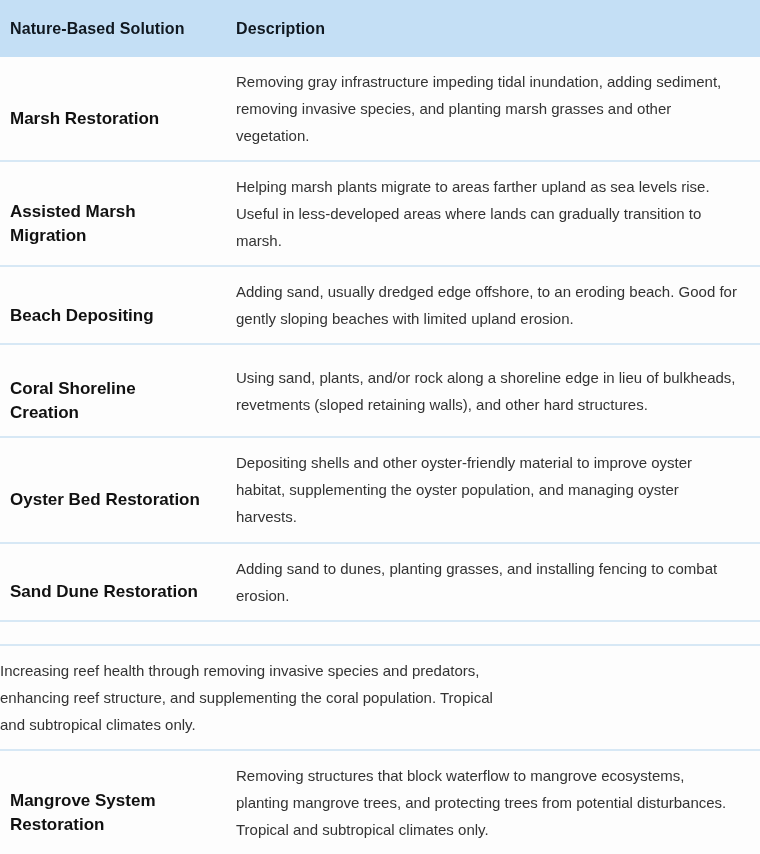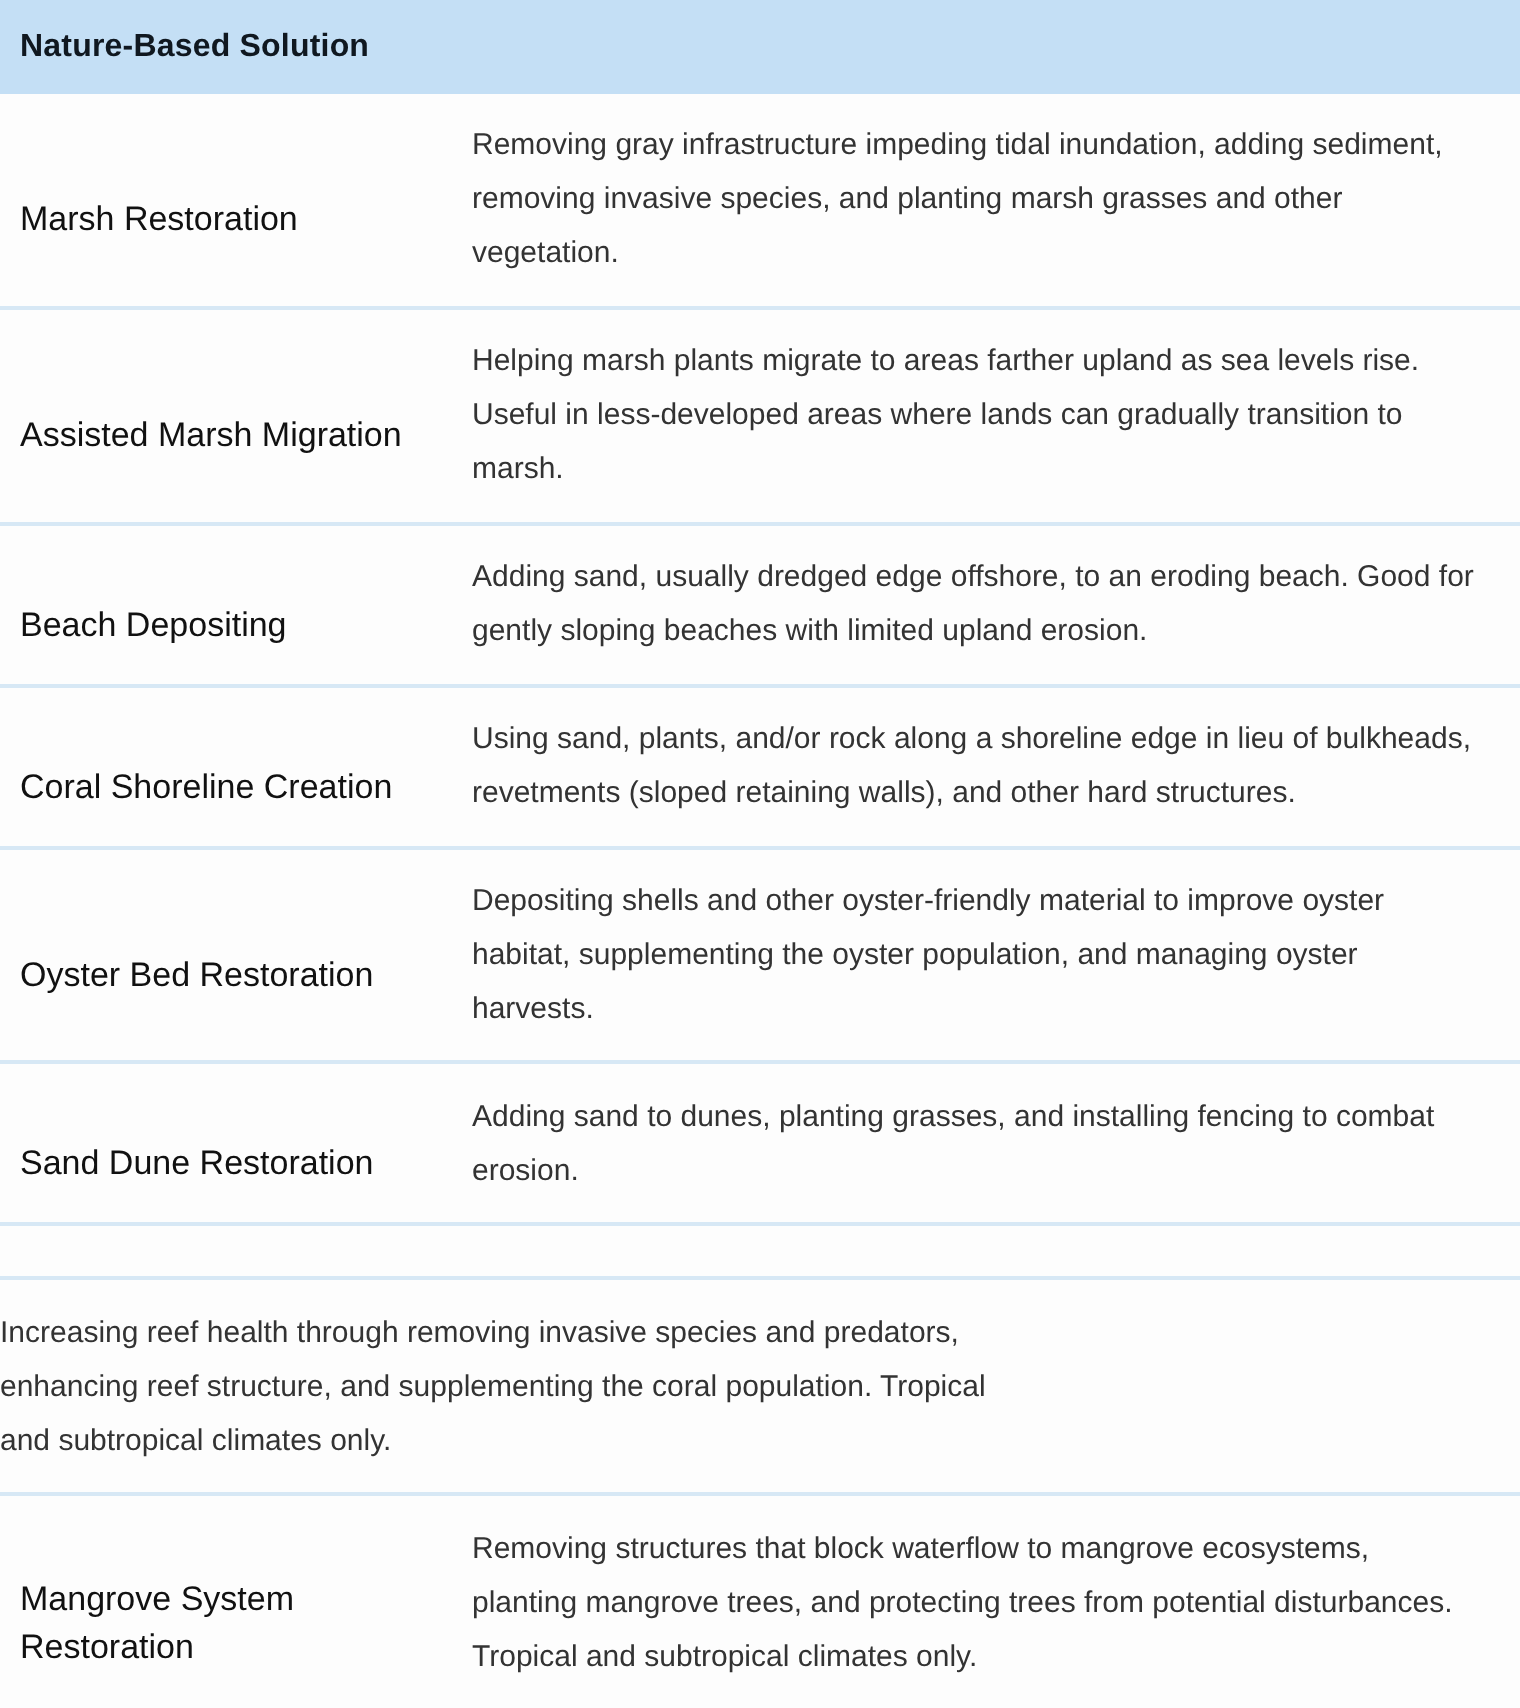--- a/index.html
+++ b/index.html
@@ -21,21 +21,21 @@
   .table{
     width:760px;
     min-height:854px;
     display:flex;
     flex-direction:column;
     background:var(--row_bg);
   }
   .header-row{
     display:flex;
     background:var(--header_bg);
-    height:47px;
+    height:57px;
     align-items:center;
     flex:0 0 auto;
   }
   .header-cell{
     font-weight:bold;
     font-size:16px;
     color:var(--header_text);
     letter-spacing:.1px;
   }
   .col1{
@@ -50,40 +50,41 @@
   .row{
     display:flex;
     align-items:center;
     border-bottom:2px solid var(--divider);
     background:var(--row_bg);
     padding:9px 0;
     flex:1 0 auto;
   }
   .row:last-of-type{border-bottom:none;}
   .solution{
-    font-weight:normal;
+    font-weight:bold;
     font-size:17px;
     line-height:24px;
     color:var(--solution_text);
     margin-top:21px;
   }
   .desc{
     font-size:15px;
     line-height:27px;
     color:var(--description_text);
     max-width:515px;
   }
 </style>
 </head>
 <body>
 
 <div class="table">
 
   <div class="header-row">
     <div class="header-cell col1">Nature-Based Solution</div>
+    <div class="header-cell col2">Description</div>
   </div>
 
   <div class="row">
     <div class="solution col1">Marsh Restoration</div>
     <div class="desc col2">Removing gray infrastructure impeding tidal inundation, adding sediment, removing invasive species, and planting marsh grasses and other vegetation.</div>
   </div>
 
   <div class="row">
     <div class="solution col1">Assisted Marsh Migration</div>
     <div class="desc col2">Helping marsh plants migrate to areas farther upland as sea levels rise. Useful in less-developed areas where lands can gradually transition to marsh.</div>

